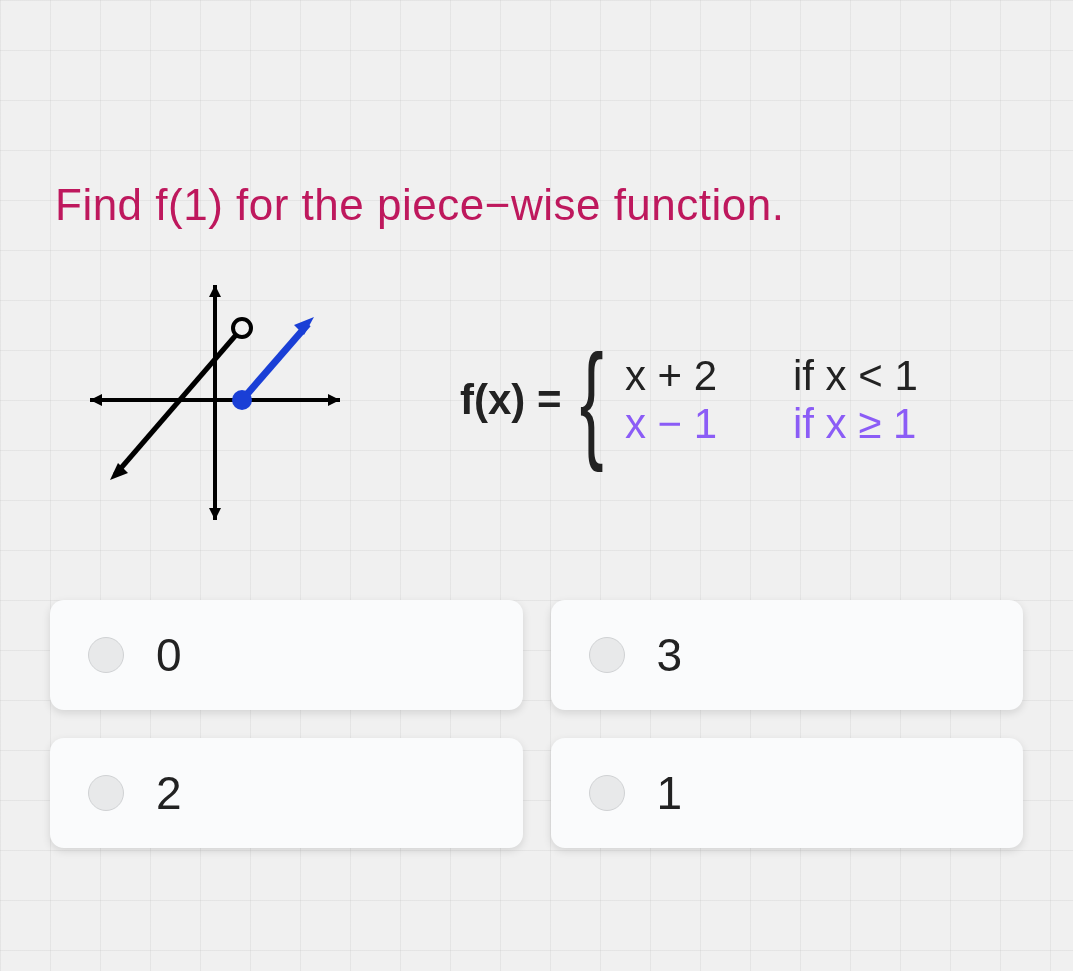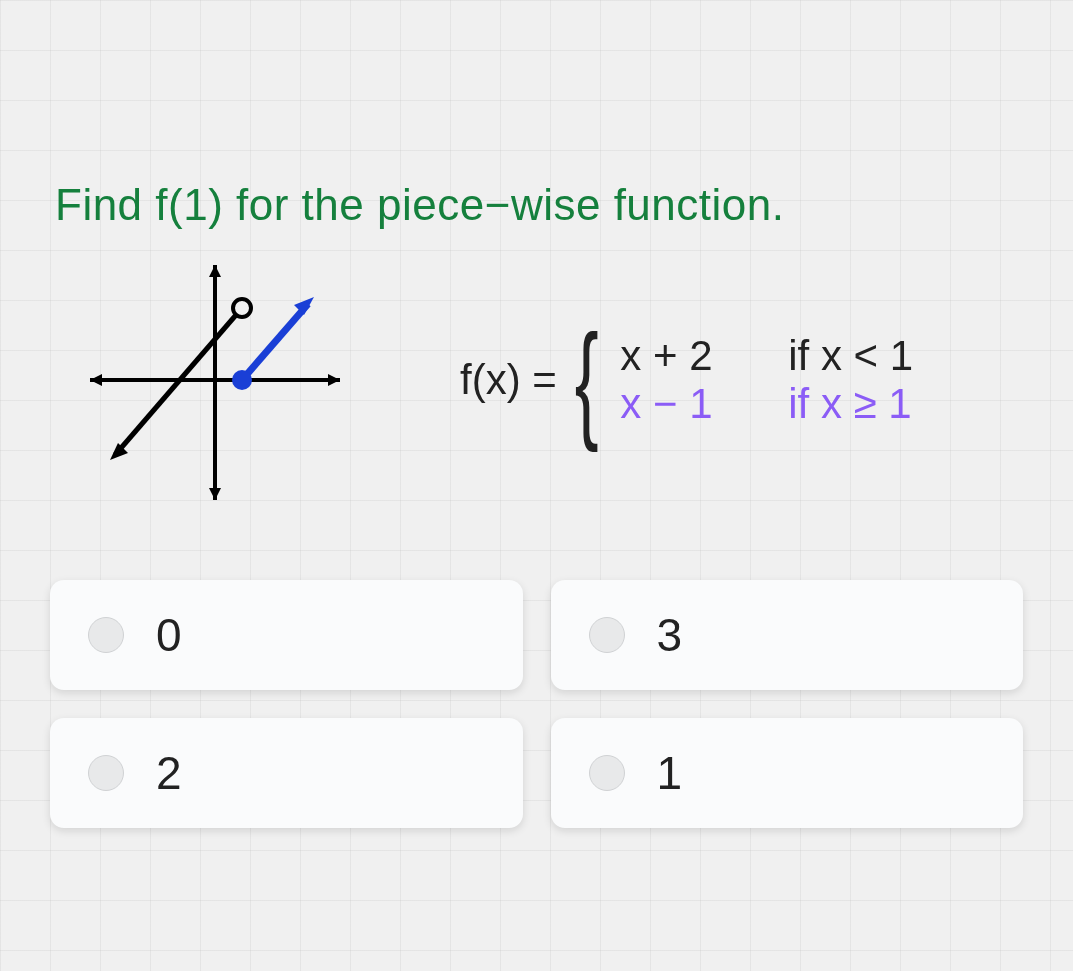--- a/index.html
+++ b/index.html
@@ -20,23 +20,23 @@
       position: relative;
     }
     .question-container {
       width: 100%;
       height: 100%;
       display: flex;
       flex-direction: column;
     }
     .question-text {
       font-size: 44px;
-      color: #15803d;
+      color: #be185d;
       margin-top: 140px;
-      margin-bottom: 20px;
+      margin-bottom: 40px;
       margin-left: 15px;
       letter-spacing: 0.5px;
     }
     .content-row {
       display: flex;
       align-items: center;
       gap: 40px;
       margin-bottom: 50px;
       margin-left: 30px;
     }
@@ -49,20 +49,21 @@
     .function-def {
       display: flex;
       align-items: center;
       font-size: 42px;
       color: #222;
       margin-left: 60px;
     }
     .fx-label {
       font-size: 42px;
       margin-right: 8px;
+      font-weight: bold;
     }
     .brace {
       font-size: 130px;
       line-height: 1;
       font-weight: 100;
       margin-right: 12px;
       transform: scaleX(0.55);
       display: inline-block;
     }
     .pieces {

